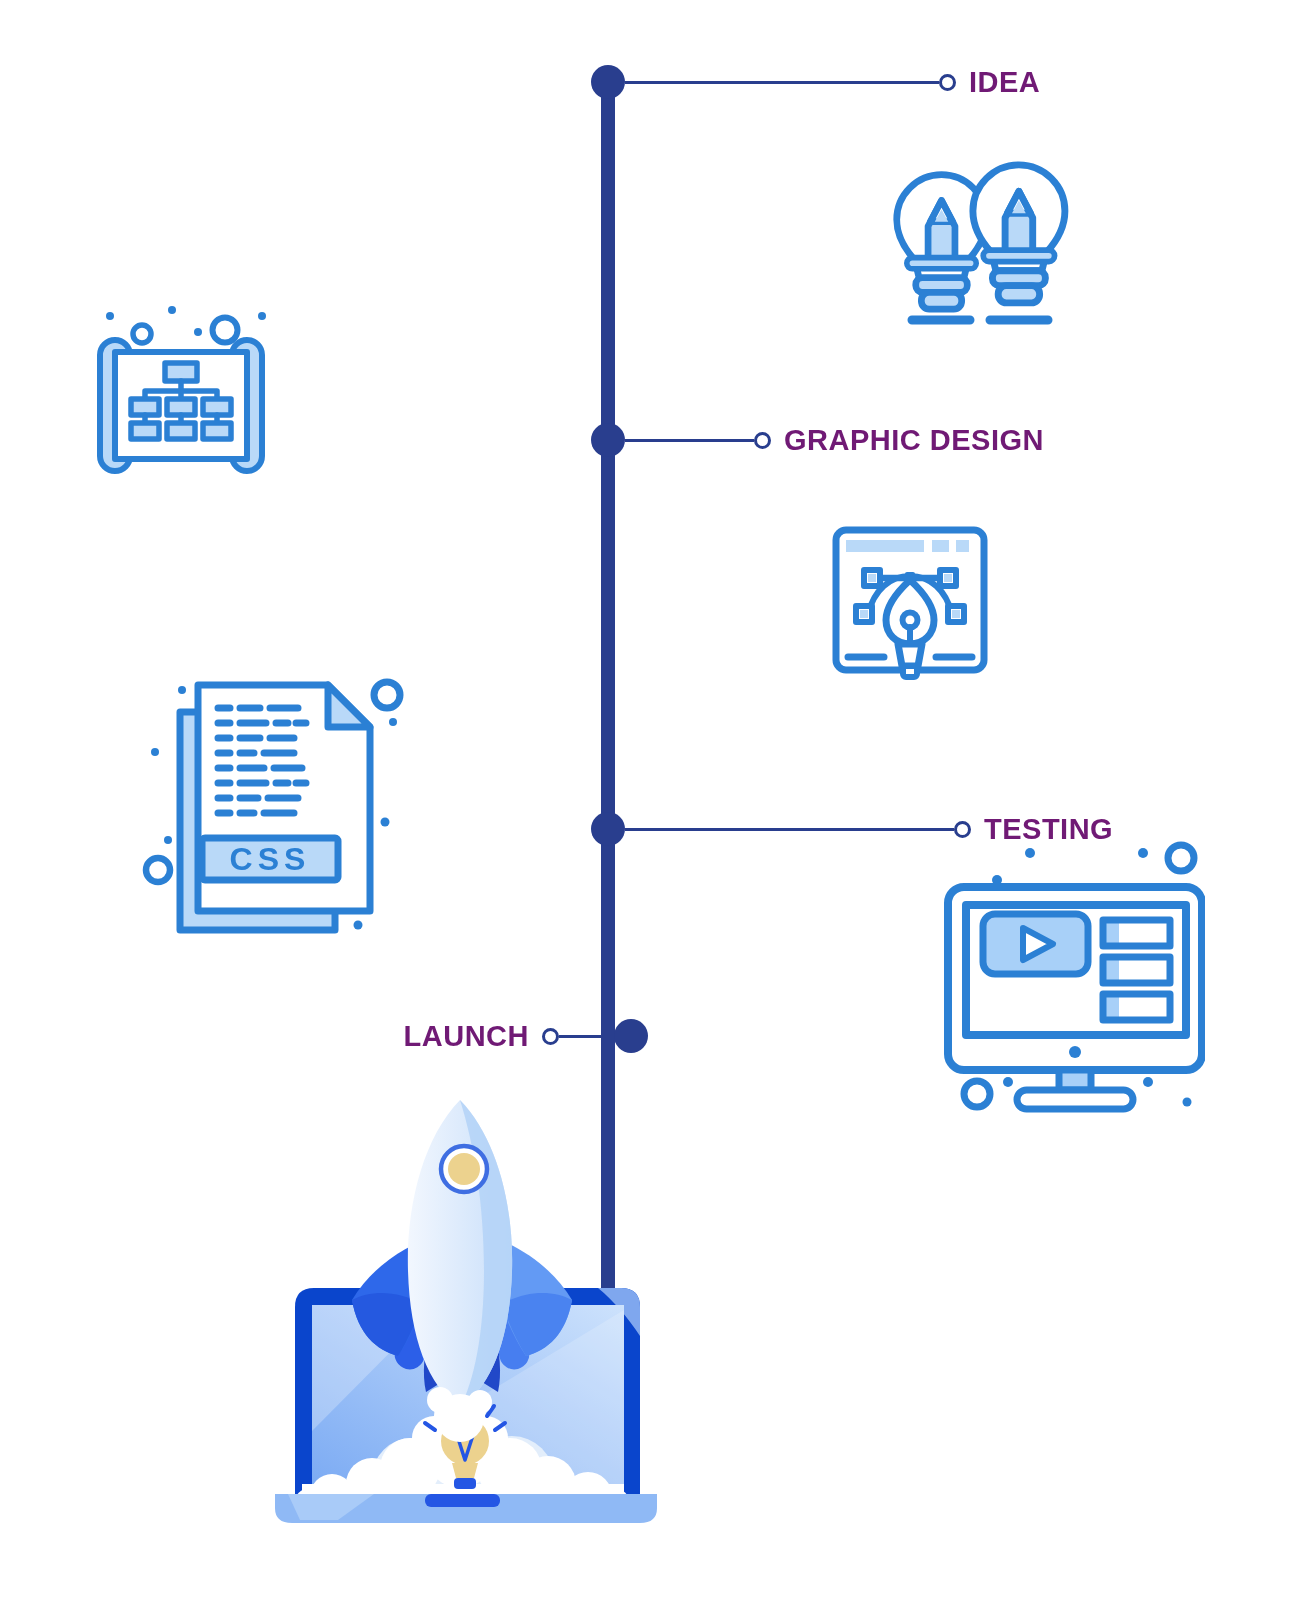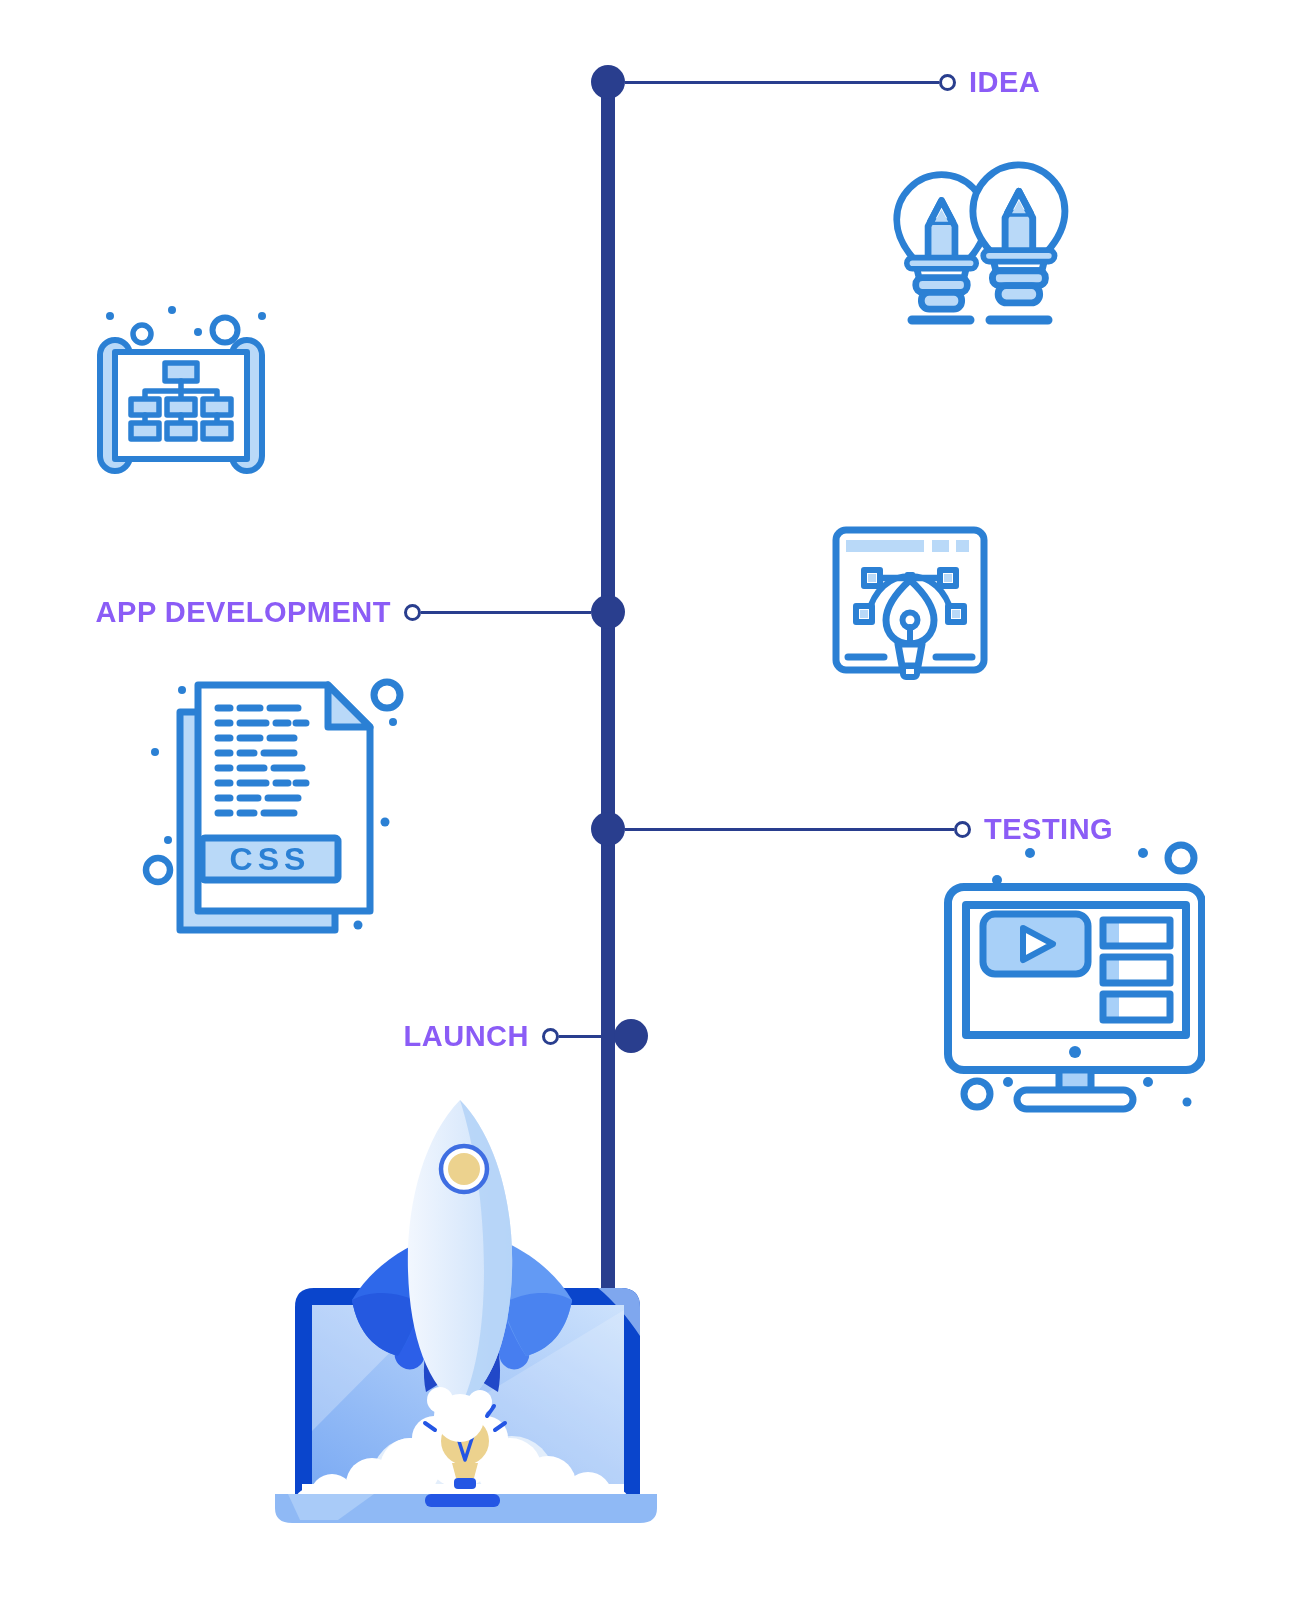--- a/index.html
+++ b/index.html
@@ -5,48 +5,48 @@
   html,body{margin:0;padding:0;background:#fff;}
   .canvas{
     position:relative;width:1300px;height:1600px;background:#ffffff;
     overflow:hidden;font-family:"Liberation Sans",sans-serif;
   }
   .vline{position:absolute;left:601px;top:82px;width:14px;height:1206px;background:#293e8e;z-index:1;}
   .ms{position:absolute;display:flex;align-items:center;height:34px;z-index:3;}
   .node{width:34px;height:34px;border-radius:50%;background:#293e8e;flex:0 0 auto;}
   .conn{height:3px;background:#293e8e;flex:0 0 auto;}
   .ring{width:11px;height:11px;border:3.5px solid #293e8e;border-radius:50%;background:#fff;flex:0 0 auto;}
-  .lbl{color:#8b5cf6;font-weight:700;font-size:29px;letter-spacing:.5px;white-space:nowrap;line-height:34px;}
+  .lbl{color:#701a75;font-weight:700;font-size:29px;letter-spacing:.5px;white-space:nowrap;line-height:34px;}
   .ms.right .ring{margin-right:13px;}
   .ms.left  .ring{margin-left:13px;}
   .icon{position:absolute;z-index:2;}
   svg text{font-family:"Liberation Sans",sans-serif;}
 </style>
 </head>
 <body>
 
 <div class="canvas">
 
   <div class="vline"></div>
 
   <div class="ms right" style="left:591px;top:65px">
     <span class="node"></span>
     <span class="conn" style="width:314px"></span>
     <span class="ring"></span>
     <span class="lbl">IDEA</span>
   </div>
 
 
-
-  <div class="ms left" style="right:675px;top:595px">
-    <span class="lbl">APP DEVELOPMENT</span>
-    <span class="ring"></span>
-    <span class="conn" style="width:170px"></span>
-    <span class="node"></span>
-  </div>
+  <div class="ms right" style="left:591px;top:423px">
+    <span class="node"></span>
+    <span class="conn" style="width:129px"></span>
+    <span class="ring"></span>
+    <span class="lbl">GRAPHIC DESIGN</span>
+  </div>
+
 
   <div class="ms right" style="left:591px;top:812px">
     <span class="node"></span>
     <span class="conn" style="width:329px"></span>
     <span class="ring"></span>
     <span class="lbl">TESTING</span>
   </div>
 
   <div class="ms left" style="right:652px;top:1019px">
     <span class="lbl">LAUNCH</span>

